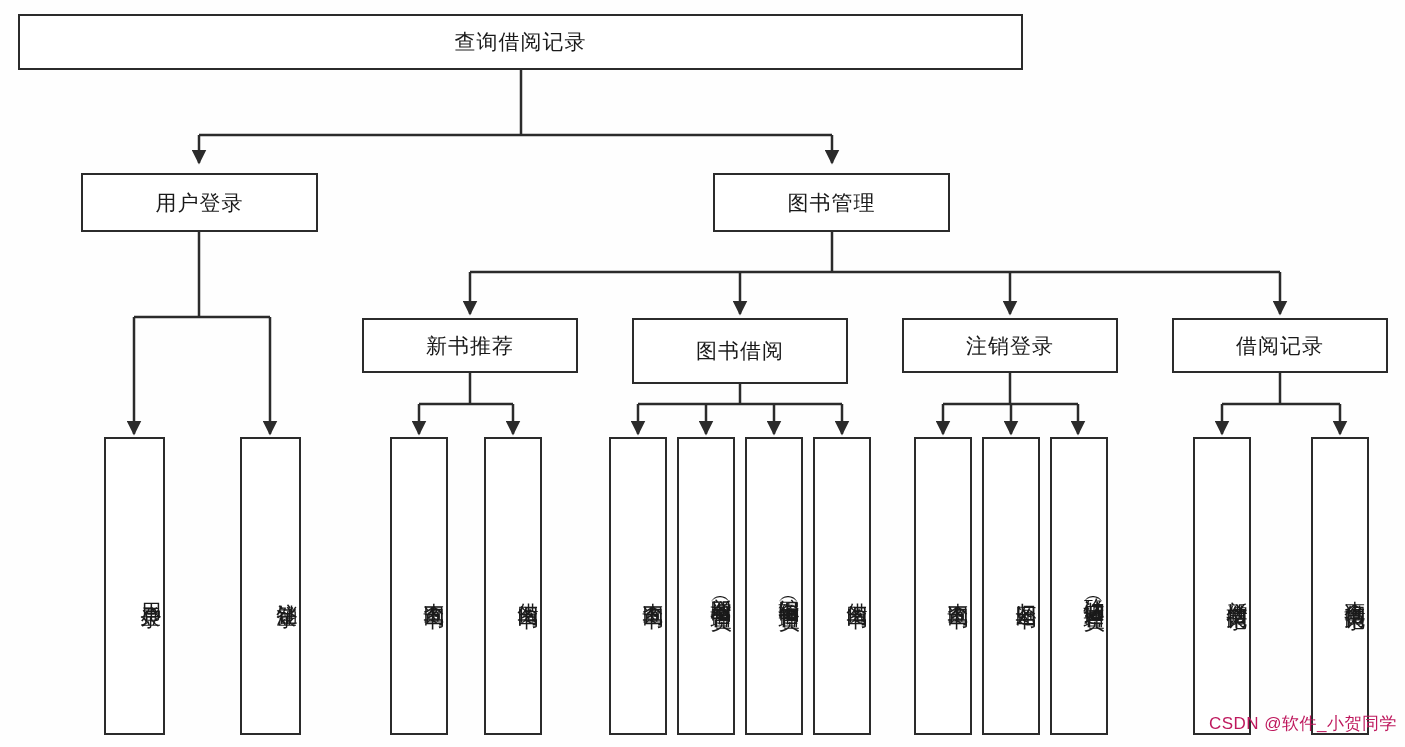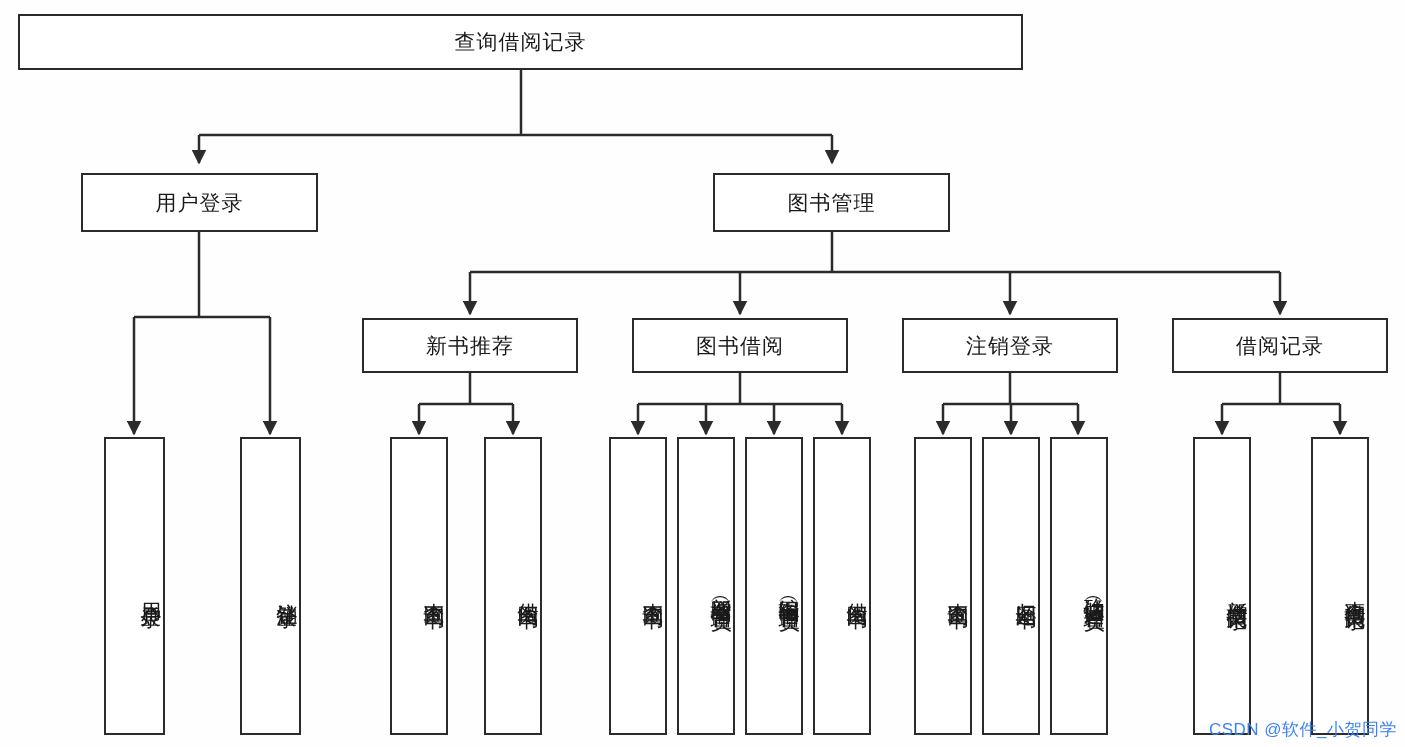--- a/index.html
+++ b/index.html
@@ -54,23 +54,23 @@
     align-items: flex-start;
   }
   .node.vert > span {
     writing-mode: vertical-rl;
     text-orientation: upright;
     display: block;
   }
   .watermark {
     position: absolute;
     right: 8px;
-    bottom: 6px;
+    bottom: 12px;
     font-size: 17px;
-    color: #3b82f6;
+    color: #be185d;
     letter-spacing: 0.5px;
     white-space: nowrap;
   }
 </style>
 </head>
 <body>
 
 <div id="canvas">
 
   <svg class="connectors" viewBox="0 0 1405 747" xmlns="http://www.w3.org/2000/svg">
@@ -130,21 +130,21 @@
   <div class="node horiz" style="left:81px; top:173px; width:237px; height:59px;">
     <span>用户登录</span>
   </div>
   <div class="node horiz" style="left:362px; top:318px; width:216px; height:55px;">
     <span>新书推荐</span>
   </div>
 
   <div class="node horiz" style="left:713px; top:173px; width:237px; height:59px;">
     <span>图书管理</span>
   </div>
-  <div class="node horiz" style="left:632px; top:318px; width:216px; height:55px;">
+  <div class="node horiz" style="left:632px; top:318px; width:216px; height:66px;">
     <span>图书借阅</span>
   </div>
   <div class="node horiz" style="left:902px; top:318px; width:216px; height:55px;">
     <span>注销登录</span>
   </div>
   <div class="node horiz" style="left:1172px; top:318px; width:216px; height:55px;">
     <span>借阅记录</span>
   </div>
 
   <div class="node vert" style="left:104px; top:437px; width:61px; height:298px;">

